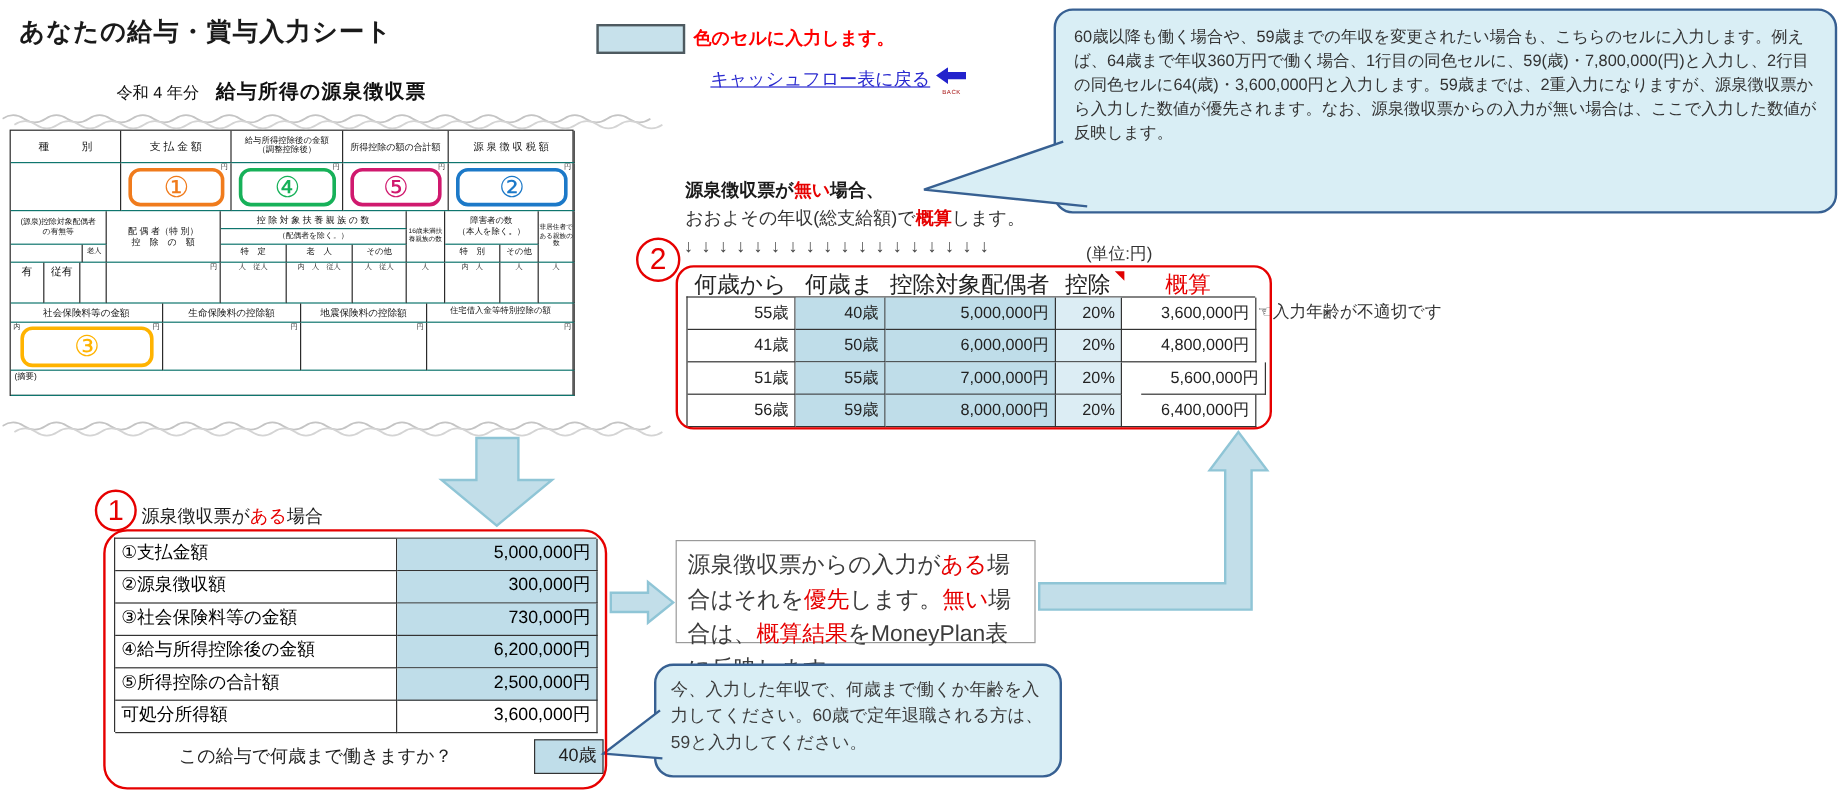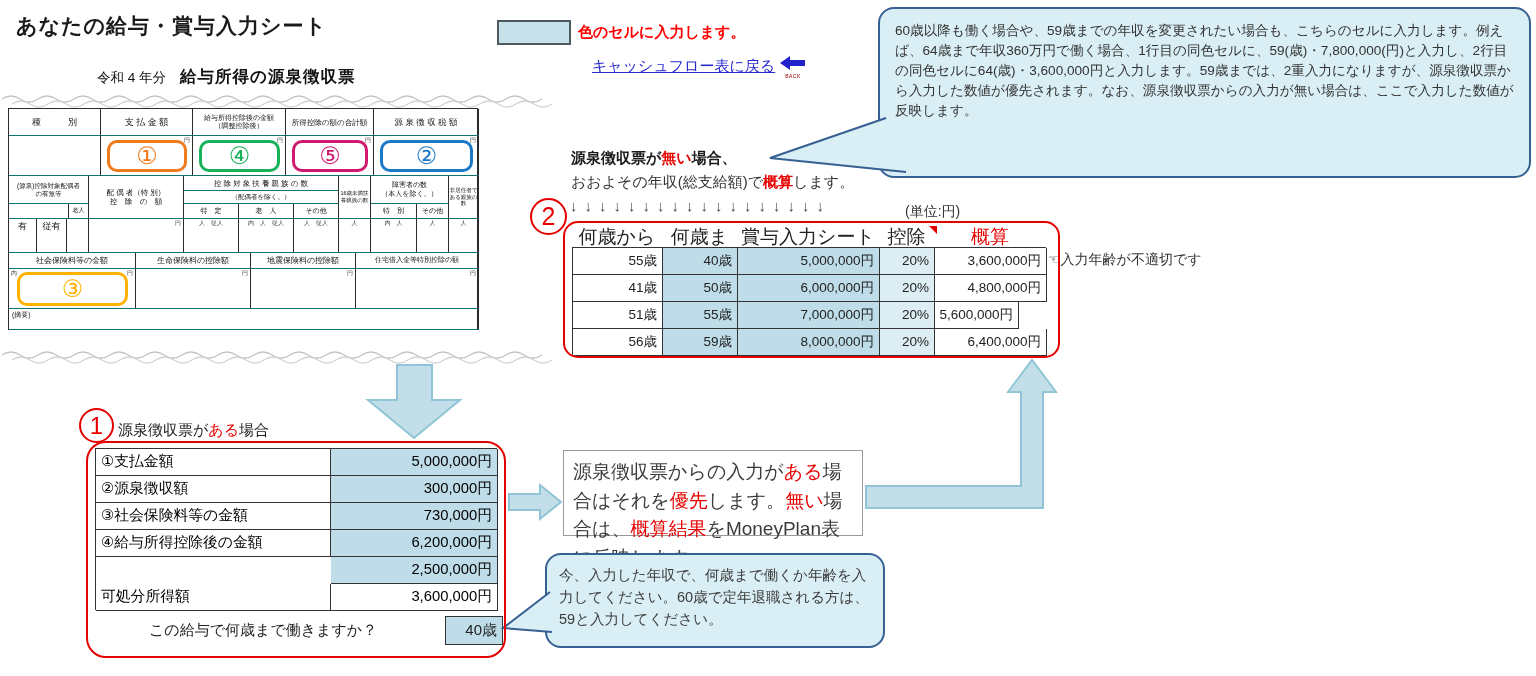--- a/index.html
+++ b/index.html
@@ -157,21 +157,21 @@
 
 <div class="abs big-circle" id="circle2">2</div>
 <div class="abs" id="sec2-h1"><span>源泉徴収票が</span><span class="red">無い</span><span>場合、</span></div>
 <div class="abs" id="sec2-h2"><span>おおよその年収(総支給額)で</span><span class="red bold">概算</span><span>します。</span></div>
 <div class="abs" id="sec2-arrows">↓↓↓↓↓↓↓↓↓↓↓↓↓↓↓↓↓↓</div>
 <div class="abs" id="sec2-unit">(単位:円)</div>
 <div class="abs redbox" id="sec2-redbox"></div>
 <div class="abs" id="sec2-header">
   <span style="width:90px">何歳から</span>
   <span style="width:75px">何歳まで</span>
-  <span style="width:142px">賞与入力シート</span>
+  <span style="width:142px">控除対象配偶者</span>
   <span style="width:55px">控除率</span>
   <span style="width:112px">
       <span class="red">概算</span>
       <span>手取額</span>
     </span>
 </div>
 <div class="abs" id="cmt-tri"></div>
 <div class="abs" id="sec2-table">
   <div class="t2c" style="left:0;top:0;width:90px">55歳</div>
   <div class="t2c cin" style="left:90px;top:0;width:75px">40歳</div>
@@ -180,21 +180,21 @@
   <div class="t2c" style="left:362px;top:0;width:112px">3,600,000円</div>
   <div class="t2c" style="left:0;top:27px;width:90px">41歳</div>
   <div class="t2c cin" style="left:90px;top:27px;width:75px">50歳</div>
   <div class="t2c cin" style="left:165px;top:27px;width:142px">6,000,000円</div>
   <div class="t2c cin2" style="left:307px;top:27px;width:55px">20%</div>
   <div class="t2c" style="left:362px;top:27px;width:112px">4,800,000円</div>
   <div class="t2c" style="left:0;top:54px;width:90px">51歳</div>
   <div class="t2c cin" style="left:90px;top:54px;width:75px">55歳</div>
   <div class="t2c cin" style="left:165px;top:54px;width:142px">7,000,000円</div>
   <div class="t2c cin2" style="left:307px;top:54px;width:55px">20%</div>
-  <div class="t2c" style="left:342px;top:54px;width:104px">5,600,000円</div>
+  <div class="t2c" style="left:378px;top:54px;width:104px">5,600,000円</div>
   <div class="t2c" style="left:0;top:81px;width:90px">56歳</div>
   <div class="t2c cin" style="left:90px;top:81px;width:75px">59歳</div>
   <div class="t2c cin" style="left:165px;top:81px;width:142px">8,000,000円</div>
   <div class="t2c cin2" style="left:307px;top:81px;width:55px">20%</div>
   <div class="t2c" style="left:362px;top:81px;width:112px">6,400,000円</div>
 </div>
 <div class="abs" id="sec2-comment"><span>☜</span><span>入力年齢が不適切です</span></div>
 
 <svg class="svgl" style="left:0;top:0" width="1536" height="676">
   <path d="M886 118 L770 158 L906 172" fill="#d9eef5" stroke="#376092" stroke-width="2"></path>
@@ -209,20 +209,21 @@
 <div class="abs redbox" id="sec1-redbox"></div>
 <div class="abs" id="sec1-table">
   <div class="t1c t1l" style="top:0">①支払金額</div>
   <div class="t1c t1v cin" style="top:0">5,000,000円</div>
   <div class="t1c t1l" style="top:27px">②源泉徴収額</div>
   <div class="t1c t1v cin" style="top:27px">300,000円</div>
   <div class="t1c t1l" style="top:54px">③社会保険料等の金額</div>
   <div class="t1c t1v cin" style="top:54px">730,000円</div>
   <div class="t1c t1l" style="top:81px">④給与所得控除後の金額</div>
   <div class="t1c t1v cin" style="top:81px">6,200,000円</div>
+  <div class="t1c t1l" style="top:108px">⑤所得控除の合計額</div>
   <div class="t1c t1v cin" style="top:108px">2,500,000円</div>
   <div class="t1c t1l" style="top:135px">可処分所得額</div>
   <div class="t1c t1v" style="top:135px">3,600,000円</div>
 </div>
 <div class="abs" id="sec1-question">この給与で何歳まで働きますか？</div>
 <div class="abs" id="sec1-answer">40歳</div>
 
 <div class="abs" id="note-box">
   <span>源泉徴収票からの入力が</span><span class="red">ある</span><span>場合はそれを</span><span class="red">優先</span><span>します。</span><span class="red">無い</span><span>場合は、</span><span class="red">概算結果</span><span>をMoneyPlan表に反映します。</span>
 </div>

